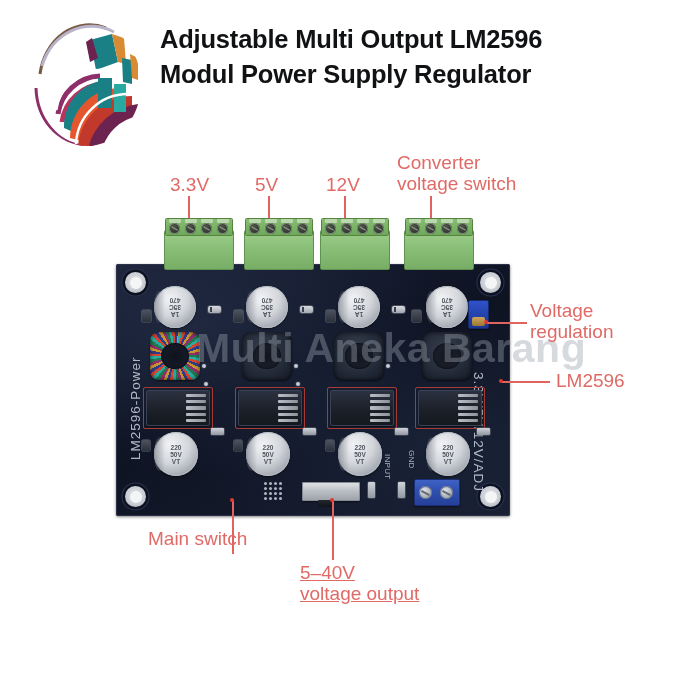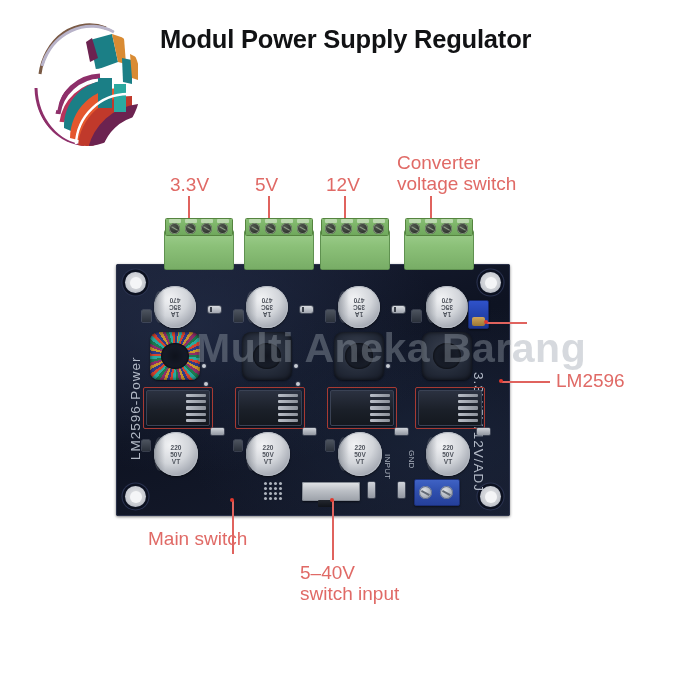--- a/index.html
+++ b/index.html
@@ -193,20 +193,21 @@
           <rect x="72" y="60" width="14" height="30" fill="#1b7f86"></rect>
           <rect x="88" y="66" width="12" height="28" fill="#2aa9a0"></rect>
 
           <path d="M30 92 A46 46 0 0 1 76 52" stroke="#ffffff" stroke-width="3" fill="none"></path>
           <path d="M50 126 A52 52 0 0 1 102 76" stroke="#ffffff" stroke-width="2.4" fill="none"></path>
         </g>
       </svg>
     </div>
 
     <div class="title-block">
+      <div class="title-line">Adjustable Multi Output LM2596</div>
       <div class="title-line">Modul Power Supply Regulator</div>
     </div>
   </div>
 
   <div class="ann" style="left:170px;top:174px;">3.3V</div>
   <div class="leader v" style="left:188px;top:196px;height:38px;"></div>
   <div class="dot" style="left:186.5px;top:232px;"></div>
 
   <div class="ann" style="left:255px;top:174px;">5V</div>
   <div class="leader v" style="left:268px;top:196px;height:38px;"></div>
@@ -494,34 +495,38 @@
         </div>
     </div>
   </div>
 
   <div class="watermark">
     <div class="wm-text">Multi Aneka Barang</div>
   </div>
 
   <div class="leader h" style="left:487px;top:322px;width:40px;"></div>
   <div class="dot" style="left:484px;top:320px;"></div>
+  <div class="ann two-line" style="left:530px;top:300px;">
+    <div>Voltage</div>
+    <div>regulation</div>
+  </div>
 
   <div class="leader h" style="left:502px;top:381px;width:48px;"></div>
   <div class="dot" style="left:499px;top:379px;"></div>
   <div class="ann" style="left:556px;top:370px;">LM2596</div>
 
   <div class="leader v" style="left:232px;top:500px;height:54px;"></div>
   <div class="dot" style="left:230px;top:498px;"></div>
   <div class="ann" style="left:148px;top:528px;">Main switch</div>
 
   <div class="leader v" style="left:332px;top:500px;height:60px;"></div>
   <div class="dot" style="left:330px;top:498px;"></div>
-  <div class="ann two-line" style="left:300px;top:562px;">
+  <div class="ann two-line" style="left:300px;top:562px;text-decoration:underline;">
     <div>5–40V</div>
-    <div>switch input</div>
+    <div>voltage output</div>
   </div>
 
   <div class="footer">
     
     
 
     
   </div>
 
 </div>

